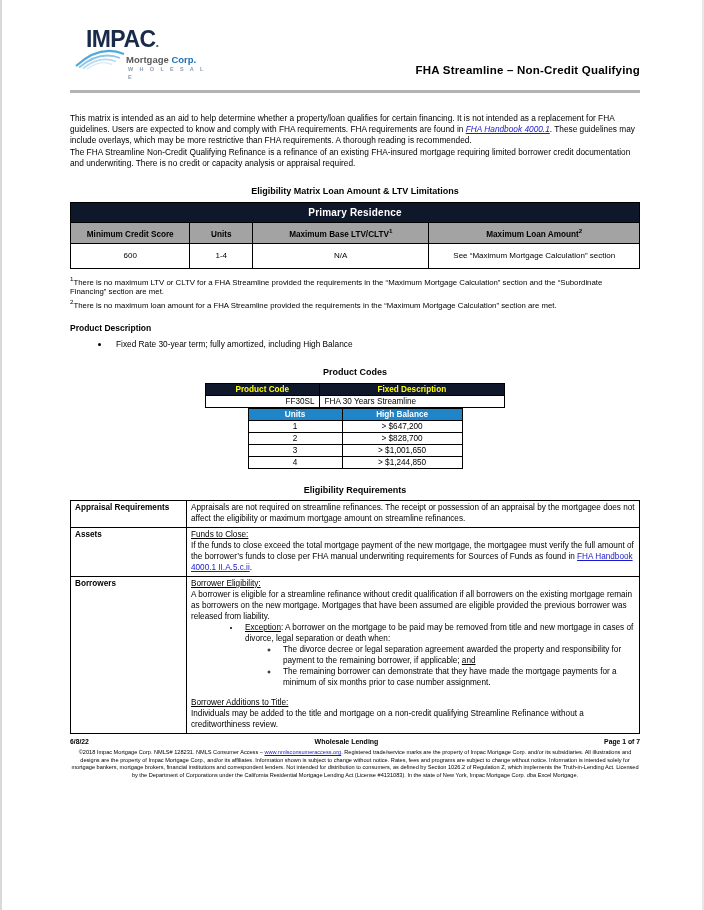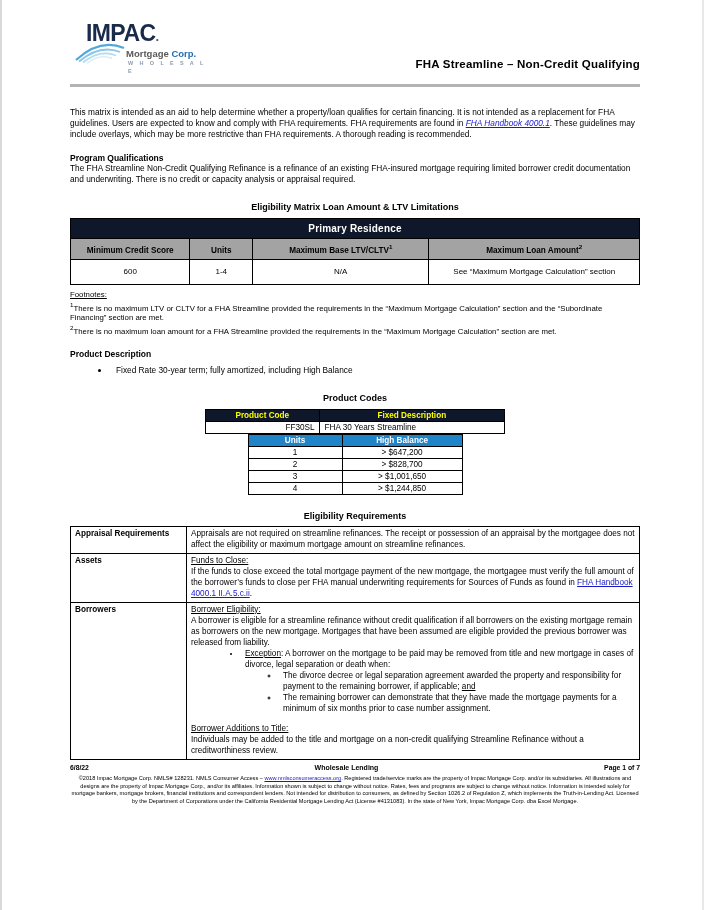--- a/index.html
+++ b/index.html
@@ -18,21 +18,21 @@
     position: relative;
     width: 704px;
     height: 910px;
     background: #ffffff;
     box-sizing: border-box;
     border-left: 2px solid #d9d9d9;
     border-right: 2px solid #e8e8e8;
     padding: 0;
   }
   .content {
-    padding: 0 62px 0 68px;
+    padding: 6px 62px 0 68px;
   }
 
   
   .doc-header {
     position: relative;
     height: 78px;
   }
   .logo {
     position: absolute;
     left: 4px;
@@ -287,21 +287,20 @@
         <div class="logo-ws">W H O L E S A L E</div>
       </div>
       <div class="doc-title">FHA Streamline – Non-Credit Qualifying</div>
     </div>
     <div class="hr-bar"></div>
 
     <div class="intro">
       <span>This matrix is intended as an aid to help determine whether a property/loan qualifies for certain financing.  It is not intended as a replacement for FHA guidelines.  Users are expected to know and comply with FHA requirements. FHA requirements are found in </span><a class="lnk" href="#">FHA Handbook 4000.1</a><span>. These guidelines may include overlays, which may be more restrictive than FHA requirements.  A thorough reading is recommended.</span>
     </div>
 
-    <div class="sec-head">Program Qualifications</div>
     <div class="sec-body">The FHA Streamline Non-Credit Qualifying Refinance is a refinance of an existing FHA-insured mortgage requiring limited borrower credit documentation and underwriting.  There is no credit or capacity analysis or appraisal required.</div>
 
     <div class="center-head">Eligibility Matrix Loan Amount &amp; LTV Limitations</div>
     <table class="matrix">
       <colgroup>
           <col style="width:21%">
           <col style="width:11%">
           <col style="width:31%">
           <col style="width:37%">
         </colgroup>
@@ -318,21 +317,20 @@
       <tr>
         <td class="val">600</td>
         <td class="val">1-4</td>
         <td class="val">N/A</td>
         <td class="val">See “Maximum Mortgage Calculation” section</td>
       </tr>
     </tbody>
       </table>
 
     <div class="footnotes">
-      <div class="u">Footnotes:</div>
       <div><sup>1</sup><span>There is no maximum LTV or CLTV for a FHA Streamline provided the requirements in the “Maximum Mortgage Calculation” section and the “Subordinate Financing” section are met.</span></div>
       <div><sup>2</sup><span>There is no maximum loan amount for a FHA Streamline provided the requirements in the “Maximum Mortgage Calculation” section are met.</span></div>
     </div>
 
     <div class="sec-head">Product Description</div>
     <ul class="bullets">
       <li>Fixed Rate 30-year term; fully amortized, including High Balance</li>
     </ul>
 
     <div class="center-head">Product Codes</div>

